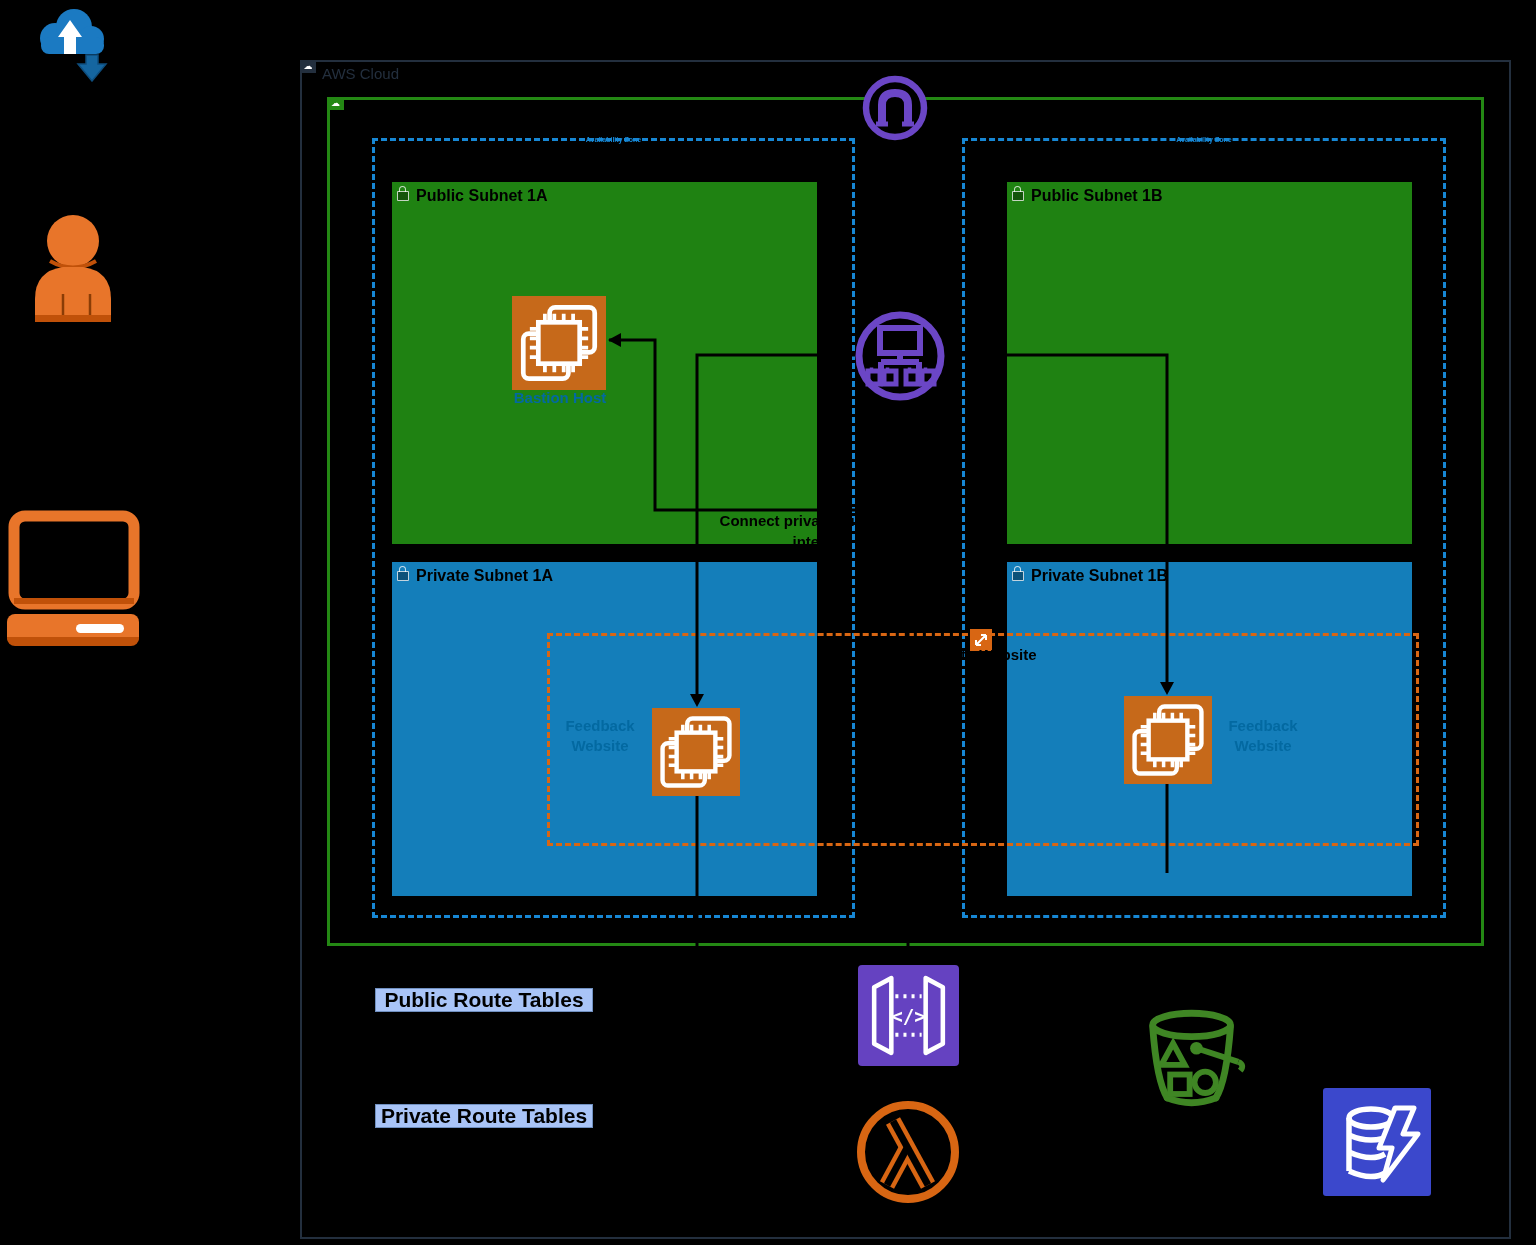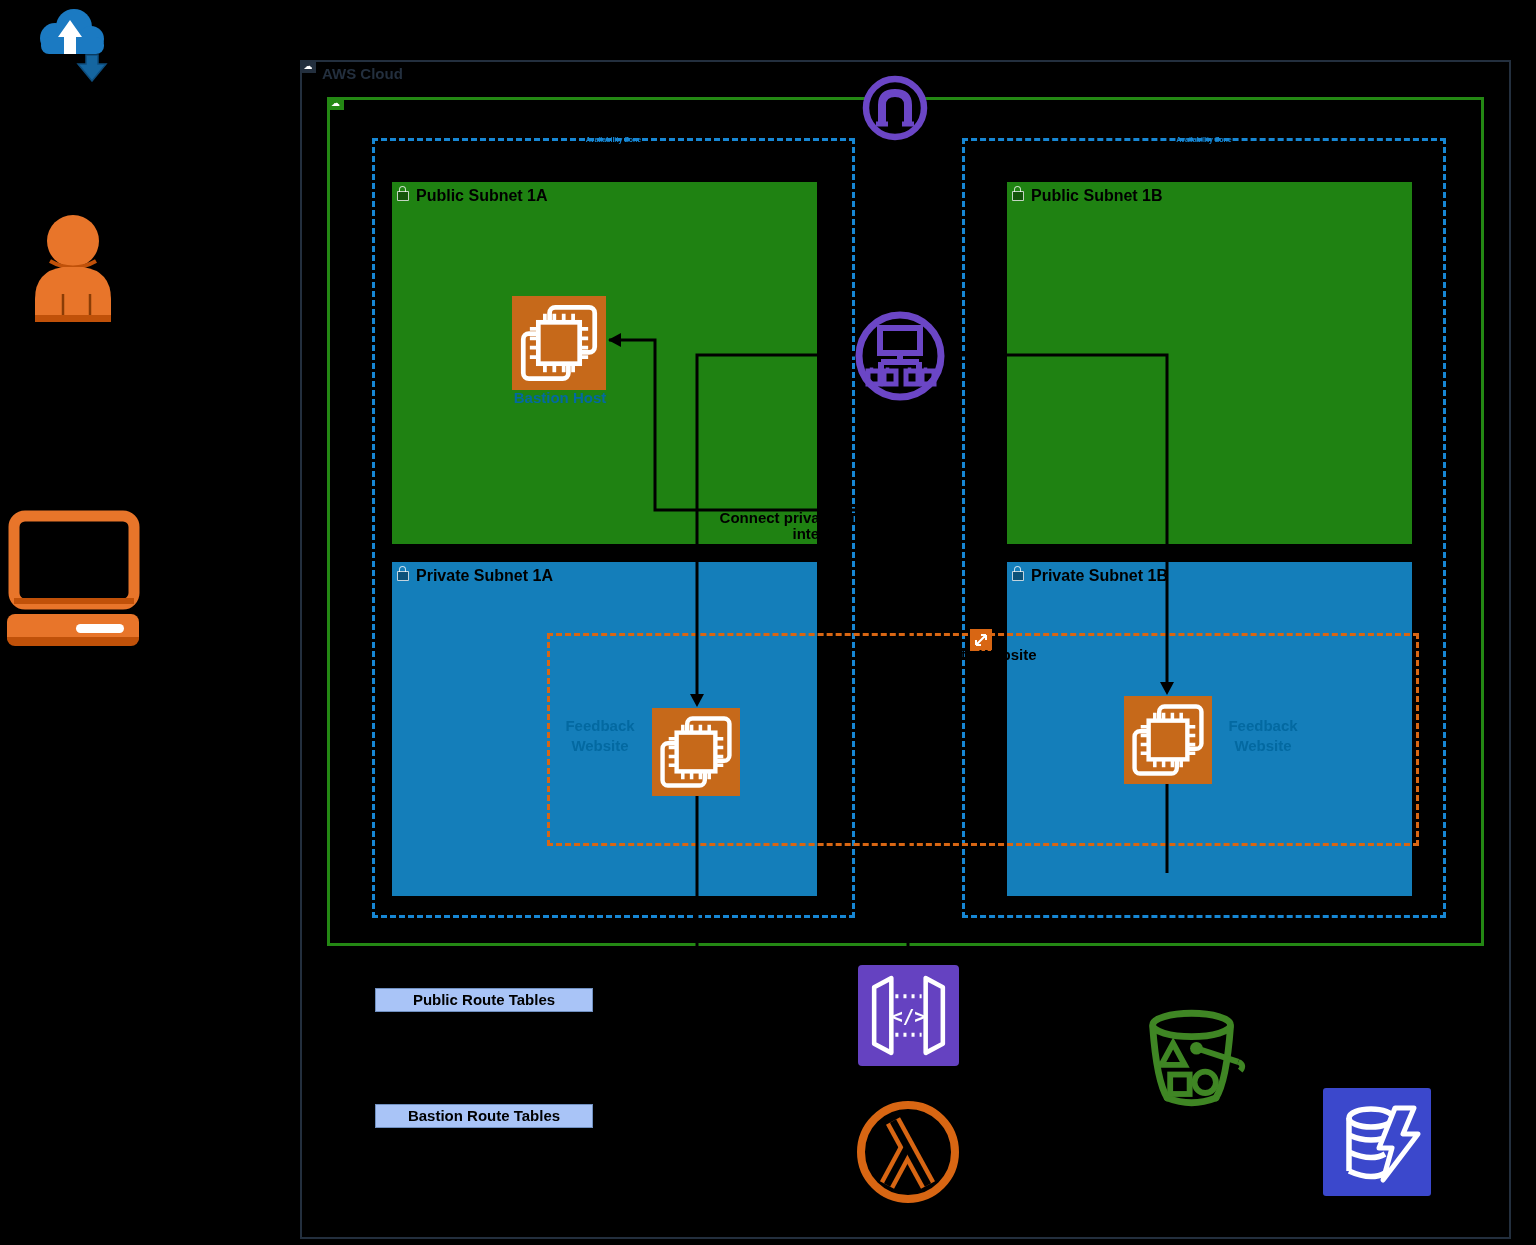--- a/index.html
+++ b/index.html
@@ -1,19 +1,19 @@
 <!DOCTYPE html>
 <html><head>
 <meta charset="utf-8">
 <style>
   html,body{margin:0;padding:0;background:#000;}
   #stage{position:relative;width:1536px;height:1245px;background:#000;overflow:hidden;
          font-family:"Liberation Sans",sans-serif;}
   .box{position:absolute;box-sizing:border-box;}
-  .lbl{position:absolute;font-weight:bold;color:#000;}
+  .lbl{position:absolute;font-weight:normal;color:#000;}
   
   .aws-cloud{border:2px solid #232F3E;z-index:0;}
   .vpc{border:3px solid #248814;z-index:0;}
   .az{border:3px dashed #1787D4;z-index:2;}
   .asg{border:3px dashed #D86613;z-index:3;}
   
   .subnet{z-index:1;border:2px solid #000;}
   .subnet-green{background:#1F8212;}
   .subnet-blue{background:#147EBA;}
   .subnet-title{position:absolute;left:24px;top:5px;font-weight:bold;font-size:16px;color:#000000;}
@@ -21,21 +21,21 @@
   .lock{position:absolute;left:5px;top:9px;width:10px;height:8px;border:1.6px solid rgba(255,255,255,.75);
         background:rgba(0,0,0,.35);border-radius:1px;}
   .lock:before{content:"";position:absolute;left:1px;top:-6px;width:5px;height:5px;
         border:1.6px solid rgba(255,255,255,.75);border-bottom:none;border-radius:4px 4px 0 0;}
   
   .chip{position:absolute;color:#fff;font-size:9px;line-height:13px;text-align:center;z-index:2;}
   
   .note{position:absolute;font-weight:bold;font-size:15px;color:#000;z-index:6;}
   
   .rt{position:absolute;width:218px;height:24px;background:#A9C4F7;border:1.5px solid #7090C0;
-      box-sizing:border-box;text-align:center;font-weight:bold;font-size:15px;line-height:21px;color:#000;z-index:5;}
+      box-sizing:border-box;text-align:center;font-weight:bold;font-size:21px;line-height:21px;color:#000;z-index:5;}
   .az-lbl{position:absolute;text-align:center;color:#1787D4;font-size:7px;font-weight:bold;z-index:4;}
   .icon{position:absolute;z-index:5;}
   svg{display:block;}
   .node-lbl{position:absolute;text-align:center;font-weight:bold;font-size:15px;line-height:20px;color:#0369a1;z-index:6;}
   #wires{position:absolute;left:0;top:0;z-index:4;}
 </style>
 </head>
 <body>
 
 <div id="stage">
@@ -122,21 +122,21 @@
       <path d="M939,355 H1167 V688"></path>
       <path d="M1167,784 V873"></path>
     </g>
     <g fill="#000">
       <polygon points="608,340 621,333 621,347"></polygon>
       <polygon points="697,707 690,694 704,694"></polygon>
       <polygon points="1167,695 1160,682 1174,682"></polygon>
     </g>
   </svg>
 
-  <div class="note" style="left:705px;top:510px;width:230px;text-align:center;line-height:16px;">Connect private subnet with internet</div>
+  <div class="note" style="left:705px;top:510px;width:230px;text-align:center;line-height:21px;">Connect private subnet with internet</div>
 
   <div class="icon" style="left:512px;top:296px;">
     <svg width="94" height="94" viewBox="0 0 100 100">
       <rect width="100" height="100" fill="#C6691A"></rect>
       <rect x="40" y="12" width="48" height="48" rx="6" fill="none" stroke="#fff" stroke-width="5"></rect>
       <rect x="12" y="40" width="48" height="48" rx="6" fill="none" stroke="#fff" stroke-width="5"></rect>
       <rect x="28" y="28" width="44" height="44" fill="#C6691A" stroke="#fff" stroke-width="5"></rect>
       <g stroke="#fff" stroke-width="4">
         <path d="M35,19 v9 M45,19 v9 M55,19 v9 M65,19 v9"></path>
         <path d="M35,72 v9 M45,72 v9 M55,72 v9 M65,72 v9"></path>
@@ -259,15 +259,15 @@
         <path d="M70,30 V50"></path>
         <path d="M26,47 Q48,57 70,47"></path>
         <path d="M26,64 Q48,74 62,66"></path>
         <path d="M26,83 Q48,93 62,85"></path>
       </g>
       <polygon points="72,20 91,20 80,46 95,46 60,92 69,60 56,60" fill="#3B48CC" stroke="#fff" stroke-width="5" stroke-linejoin="round"></polygon>
     </svg>
   </div>
 
   <div class="rt" style="left:375px;top:988px;">Public Route Tables</div>
-  <div class="rt" style="left:375px;top:1104px;">Bastion Route Tables</div>
+  <div class="rt" style="left:375px;top:1104px;">Private Route Tables</div>
 
 </div>
 
 </body></html>

